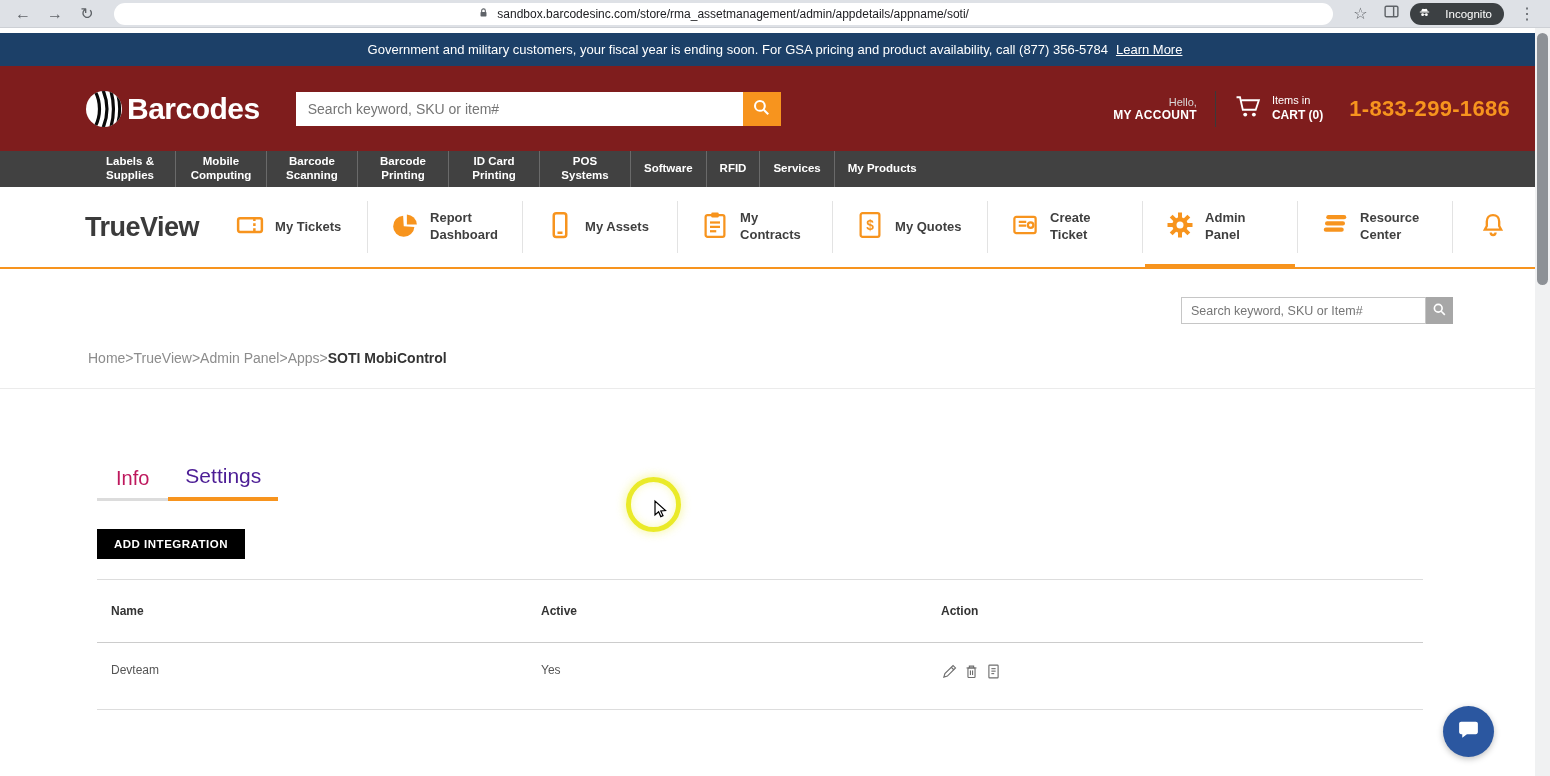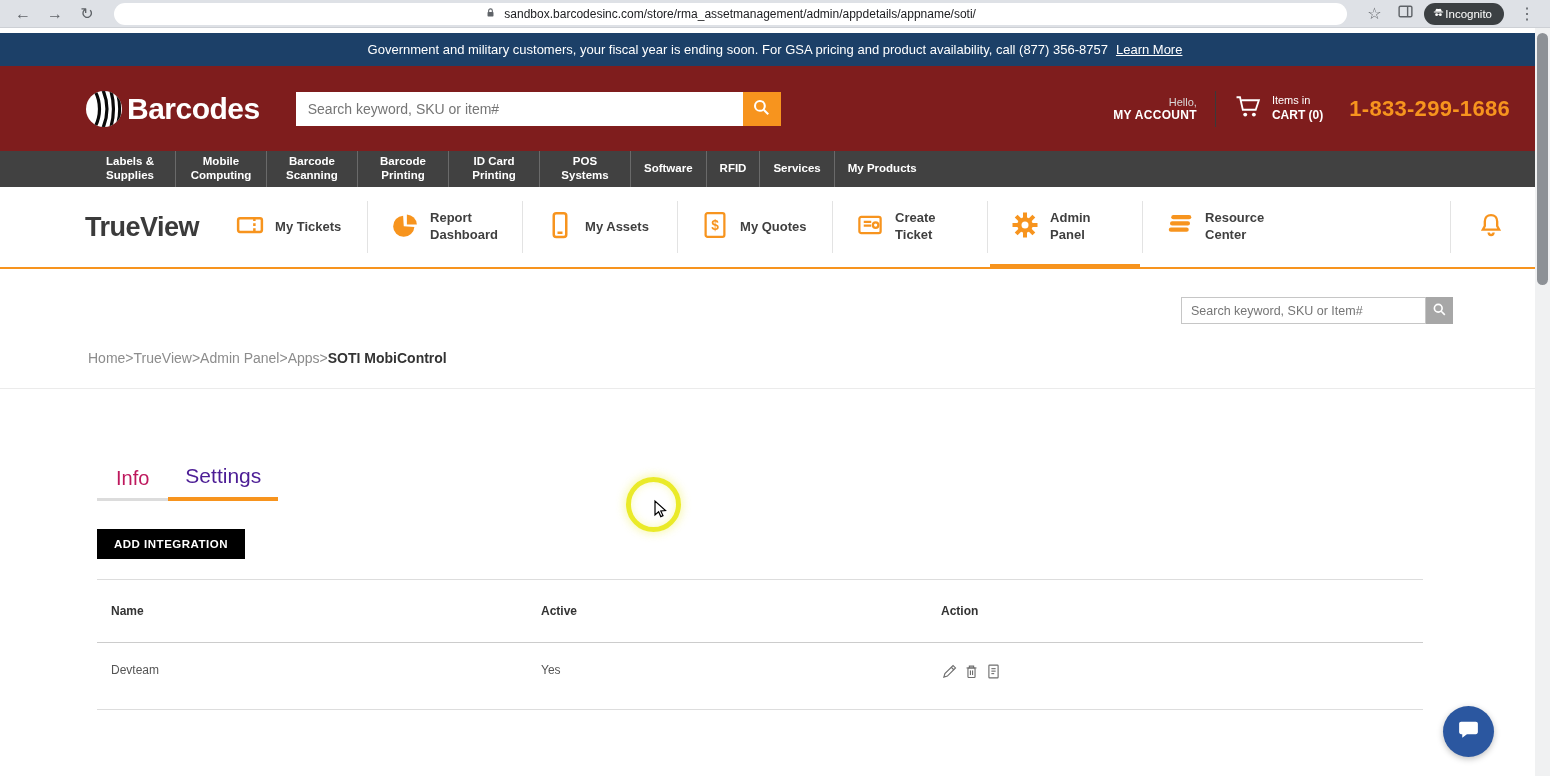--- a/index.html
+++ b/index.html
@@ -9,21 +9,21 @@
   
   .browser-bar { height:28px; background:#dee1e6; border-bottom:1px solid #cdd0d5;
     display:flex; align-items:center; padding:0 10px; gap:6px; }
   .nav-btn { color:#5f6368; font-size:16px; width:26px; height:24px; line-height:24px;
     text-align:center; border-radius:50%; }
   .url-bar { flex:1; height:22px; background:#fff; border-radius:11px; display:flex;
     align-items:center; padding:0 12px; gap:8px; margin:0 8px;justify-content:center; }
   .url-text { font-size:12px; color:#202124; white-space:nowrap; }
   .chrome-right { display:flex; align-items:center; gap:10px; }
   .incog-chip { background:#3c4043; color:#fff; border-radius:13px; height:22px;
-    display:flex; align-items:center; gap:0; padding:0 12px 0 8px; font-size:11.5px; }
+    display:flex; align-items:center; gap:14px; padding:0 12px 0 8px; font-size:11.5px; }
   .gap-strip { height:5px; background:#fff; }
 
   
   .promo { height:33px; background:#1c4068; color:#fff; display:flex; align-items:center;
     justify-content:center; font-size:13px; gap:8px; }
   .promo a { color:#fff; text-decoration:underline; }
 
   
   .site-header { height:85px; background:#7f1d1d; display:flex; align-items:center;
     padding:0 40px 0 85px; }
@@ -138,21 +138,21 @@
           </svg>
       </span>
       <span>Incognito</span>
     </div>
     <span class="nav-btn">⋮</span>
   </div>
 </div>
 <div class="gap-strip"></div>
 
 <div class="promo">
-  <span>Government and military customers, your fiscal year is ending soon. For GSA pricing and product availability, call (877) 356-8757</span>
+  <span>Government and military customers, your fiscal year is ending soon. For GSA pricing and product availability, call (877) 356-5784</span>
   <a href="#">Learn More</a>
 </div>
 
 <header class="site-header">
   <div class="logo">
     <svg width="38" height="38" viewBox="0 0 38 38">
       <defs>
           <clipPath id="ballclip">
             <circle cx="19" cy="19" r="18"></circle>
           </clipPath>
@@ -256,20 +256,32 @@
       <span class="tv-label">Report Dashboard</span>
     </div>
     <div class="tv-item">
       <span>
         <svg width="30" height="30" viewBox="0 0 24 24" fill="none" stroke="#f7941e" stroke-width="2">
           <rect x="7" y="2.5" width="10" height="19" rx="2"></rect>
           <line x1="10" y1="18.2" x2="14" y2="18.2"></line>
         </svg>
       </span>
       <span class="tv-label">My Assets</span>
+    </div>
+    <div class="tv-item">
+      <span>
+        <svg width="30" height="30" viewBox="0 0 24 24" fill="none" stroke="#f7941e" stroke-width="1.8">
+          <rect x="4.5" y="4" width="15" height="17.5" rx="1.5"></rect>
+          <rect x="9" y="2" width="6" height="4" rx="1" fill="#f7941e" stroke="none"></rect>
+          <line x1="8" y1="10" x2="16" y2="10"></line>
+            <line x1="8" y1="13.5" x2="16" y2="13.5"></line>
+            <line x1="8" y1="17" x2="13" y2="17"></line>
+        </svg>
+      </span>
+      <span class="tv-label">My Contracts</span>
     </div>
     <div class="tv-item">
       <span>
         <svg width="30" height="30" viewBox="0 0 24 24" fill="none" stroke="#f7941e" stroke-width="1.8">
           <rect x="4.5" y="2.5" width="15" height="19" rx="1.5"></rect>
           <text x="12" y="16" text-anchor="middle" font-size="11" font-weight="bold" fill="#f7941e" stroke="none" font-family="Liberation Sans, sans-serif">$</text>
         </svg>
       </span>
       <span class="tv-label">My Quotes</span>
     </div>

